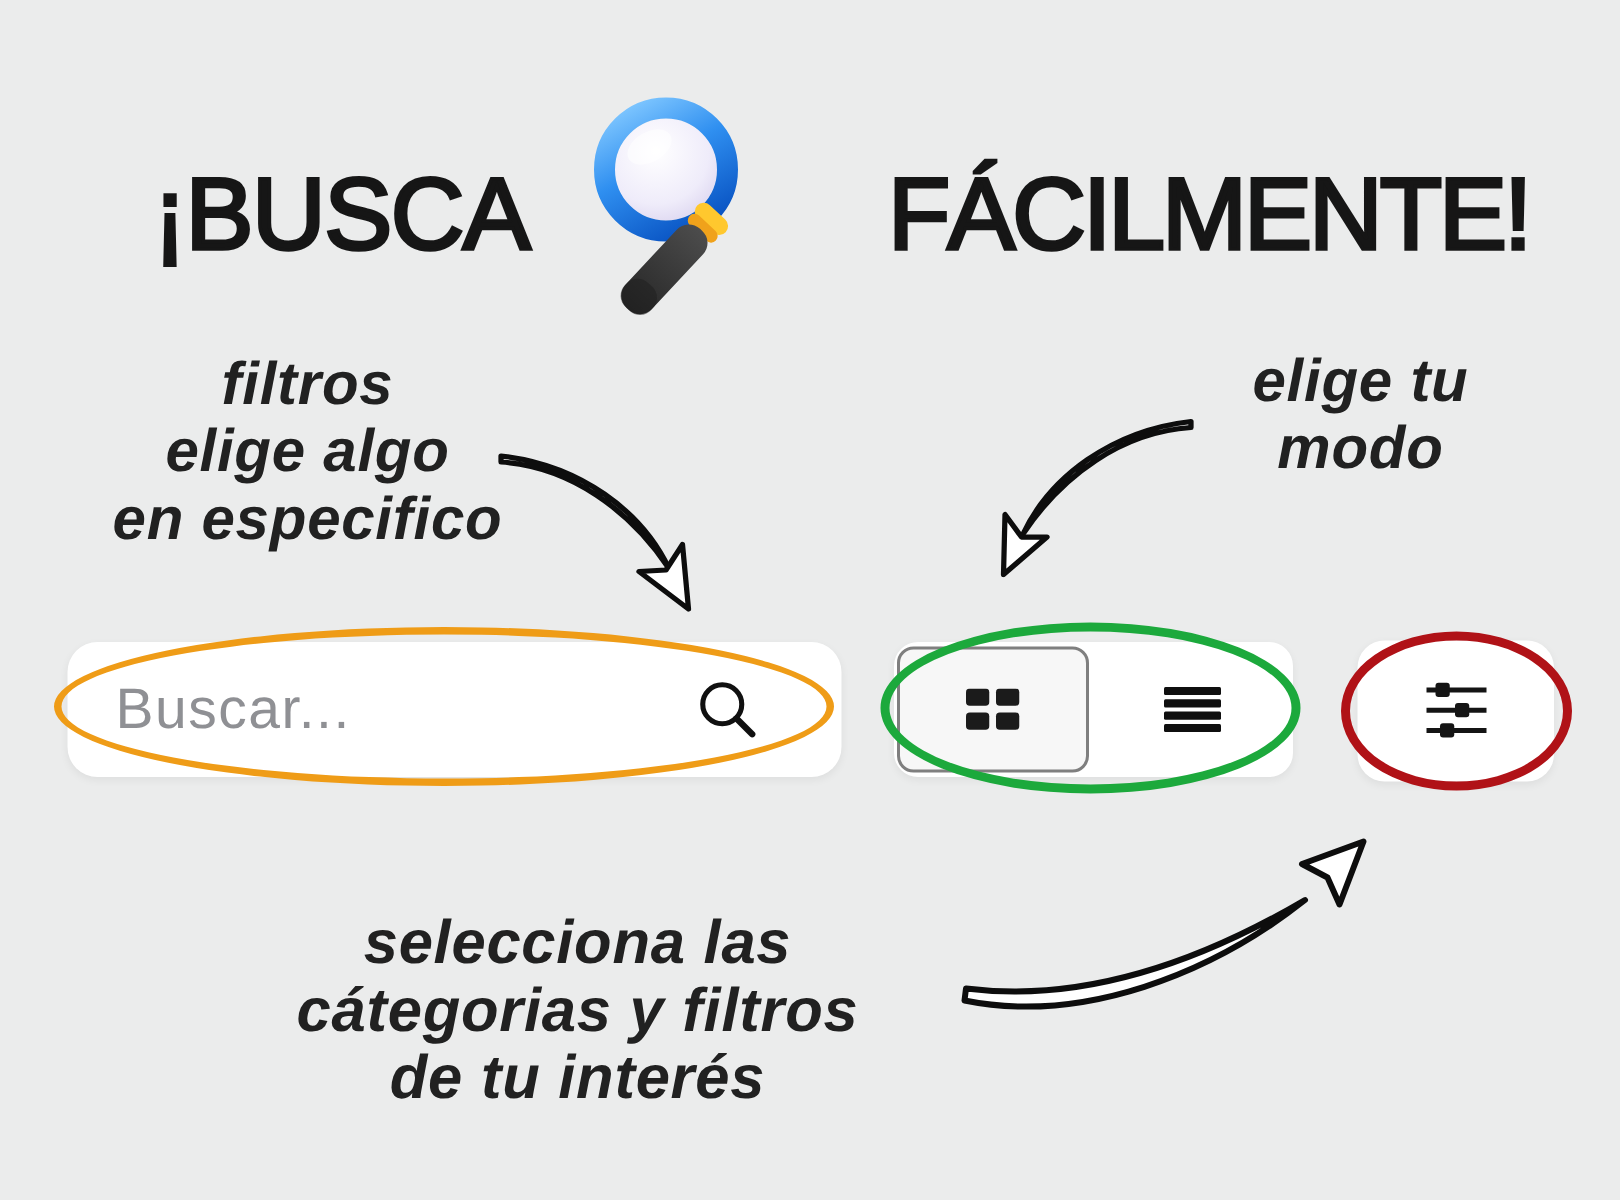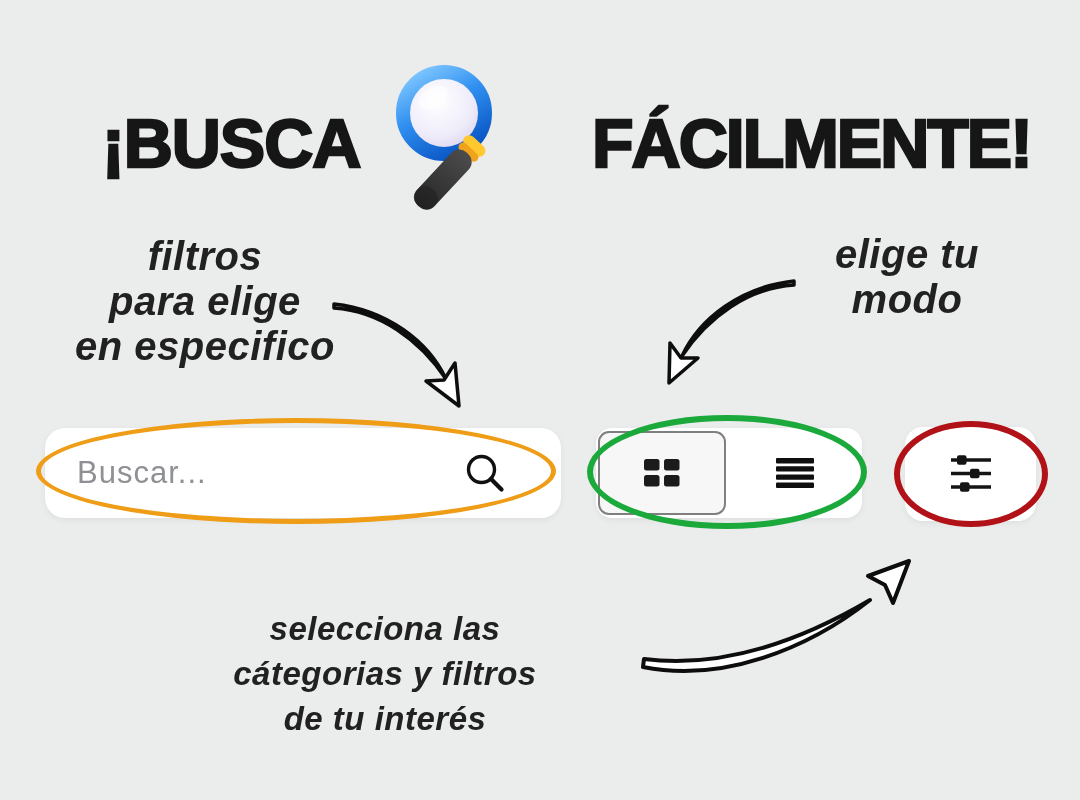--- a/index.html
+++ b/index.html
@@ -7,44 +7,44 @@
     --search-highlight:#EF9C17; --view-highlight:#1CA93C; --filter-highlight:#B01217;
     --placeholder-text:#8F9094; --panel:#FFFFFF; --icon-dark:#1B1B1B; --selected-border:#7F7F7F;
   }
   *{margin:0;padding:0;box-sizing:border-box;}
   html,body{width:1080px;height:800px;}
   body{font-family:"Liberation Sans",sans-serif;background:var(--background);}
   .canvas{position:relative;width:1080px;height:800px;background:var(--background);overflow:hidden;}
 
   
   .title-word{
-    position:absolute;color:var(--title-text);font-size:68px;font-weight:700;
+    position:absolute;color:var(--title-text);font-size:68px;font-weight:400;
     letter-spacing:-1px;-webkit-text-stroke:2.4px var(--title-text);white-space:nowrap;
   }
   .title-prefix{left:102px;top:104px;}
   .title-suffix{left:553px;top:104px;letter-spacing:-2px;margin-left:39px;}
   .emoji-magnifier{position:absolute;left:385px;top:56px;}
 
   
   .note{
     position:absolute;color:var(--annotation-text);font-style:italic;font-weight:700;
     text-align:center;line-height:45px;font-size:40px;letter-spacing:.5px;
   }
   .note-search{left:25px;top:234px;width:360px;}
   .note-view{left:740px;top:232px;width:334px;}
-  .note-filter{left:135px;top:606px;width:500px;font-size:33px;line-height:45px;}
+  .note-filter{left:135px;top:606px;width:500px;font-size:41px;line-height:45px;}
 
   .arrow{position:absolute;}
 
   
   .panel{position:absolute;background:var(--panel);box-shadow:0 2px 6px rgba(0,0,0,.06);}
   .search-bar{left:45px;top:428px;width:516px;height:90px;border-radius:20px;}
   .search-input{
     position:absolute;left:0;top:0;width:400px;height:90px;border:none;outline:none;background:transparent;
-    padding-left:32px;font-size:31px;letter-spacing:1px;color:#444;font-family:"Liberation Sans",sans-serif;
+    padding-left:32px;font-size:38px;letter-spacing:1px;color:#444;font-family:"Liberation Sans",sans-serif;
   }
   .search-input::placeholder{color:var(--placeholder-text);opacity:1;}
   .search-glass{position:absolute;left:418px;top:23px;cursor:pointer;}
 
   .view-toggle{left:596px;top:428px;width:266px;height:90px;border-radius:16px;}
   .grid-btn{
     position:absolute;left:2px;top:3px;width:128px;height:84px;border-radius:11px;
     border:2.5px solid var(--selected-border);background:#f7f7f7;
     display:flex;align-items:center;justify-content:center;cursor:pointer;
   }
@@ -95,21 +95,21 @@
       <rect x="-12" y="8" width="24" height="9" rx="4.5" fill="#f0a21b"></rect>
       <rect x="-12" y="14" width="24" height="72" rx="11" fill="url(#handleGrad)"></rect>
       <rect x="-12" y="64" width="24" height="22" rx="10" fill="#1d1d1d" opacity="0.5"></rect>
     </g>
   </svg>
 
   <div class="title-word title-suffix">FÁCILMENTE!</div>
 
   <div class="note note-search">
     <div>filtros</div>
-    <div>para elige</div>
+    <div>elige algo</div>
     <div>en especifico</div>
   </div>
 
   <div class="note note-view">
     <div>elige tu</div>
     <div>modo</div>
   </div>
 
   <div class="note note-filter">
     <div>selecciona las</div>

